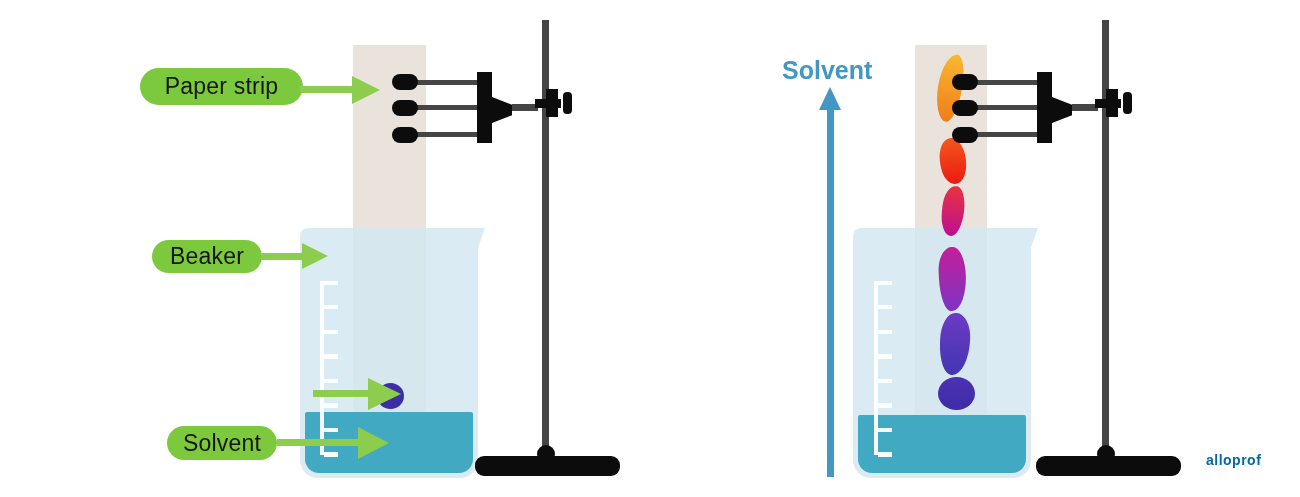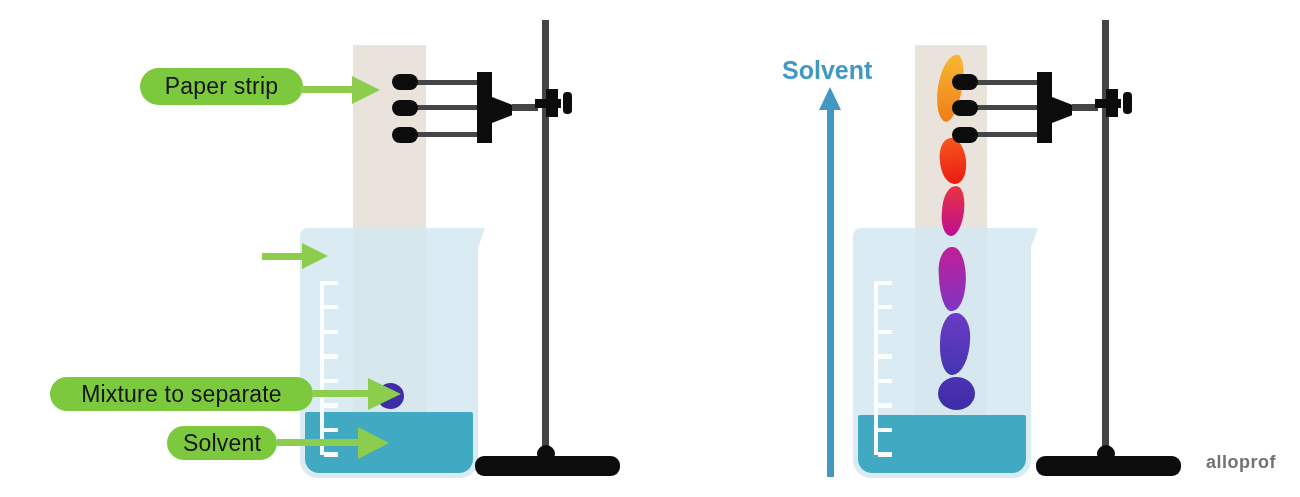--- a/index.html
+++ b/index.html
@@ -67,21 +67,21 @@
   .mixdot{left:377px;top:383px;width:27px;height:26px;border-radius:50%;
       background:var(--dot);z-index:5;}
 
   
   .solvent-word{left:782px;top:56px;font-size:25px;font-weight:700;color:var(--blue);z-index:7;}
   .up-head{left:819px;top:87px;width:0;height:0;border-style:solid;
       border-width:0 11.5px 23px 11.5px;
       border-color:transparent transparent var(--blue) transparent;z-index:7;}
   .up-shaft{left:827px;top:108px;width:7px;height:369px;background:var(--blue);z-index:7;}
 
-  .logo{left:1206px;top:452px;font-size:18px;font-weight:600;color:#737373;
+  .logo{left:1206px;top:452px;font-size:14px;font-weight:600;color:#0369a1;
       letter-spacing:.5px;z-index:7;}
 </style>
 </head>
 <body>
 
 <div class="stage" style="--green: #7cc93e; --agreen: #8ccd4d; --ink: #151515; --teal: #42a9c3; --glass: #d4e8f2; --paper: #eae3dc; --dot: #3f2da8; --blue: #4397c3; --black: #0c0c0c; --rod: #454545; --grad: #ffffff;">
 
   <div class="strip" style="left:353px"></div>
 
   <div class="rodv" style="left:542px"></div>
@@ -111,26 +111,26 @@
     <div class="cross-v"></div>
     <div class="cknob"></div>
   </div>
 
   <div class="pill" style="left:140px;top:68px;width:163px;height:37px">
     <span>Paper strip</span>
   </div>
   <div class="shaft-h" style="left:300px;top:86px;width:52px"></div>
   <div class="head-r" style="left:352px;top:76px;border-width:14px 0 14px 28px"></div>
 
+  <div class="pill" style="left:152px;top:240px;width:110px;height:33px">
+    <span>Beaker</span>
+  </div>
   <div class="shaft-h" style="left:262px;top:253px;width:40px"></div>
   <div class="head-r" style="left:302px;top:243px;border-width:13px 0 13px 26px"></div>
 
-  <div class="pill" style="left:50px;top:377px;width:263px;height:34px">
-    <span>Mixture to separate</span>
-  </div>
   <div class="shaft-h" style="left:313px;top:390px;width:55px"></div>
   <div class="head-r" style="left:368px;top:378px;border-width:16px 0 16px 33px"></div>
 
   <div class="pill" style="left:167px;top:426px;width:110px;height:34px">
     <span>Solvent</span>
   </div>
   <div class="shaft-h" style="left:277px;top:439px;width:81px"></div>
   <div class="head-r" style="left:358px;top:427px;border-width:16px 0 16px 31px"></div>
 
   <div class="strip" style="left:915px;width:72px"></div>

